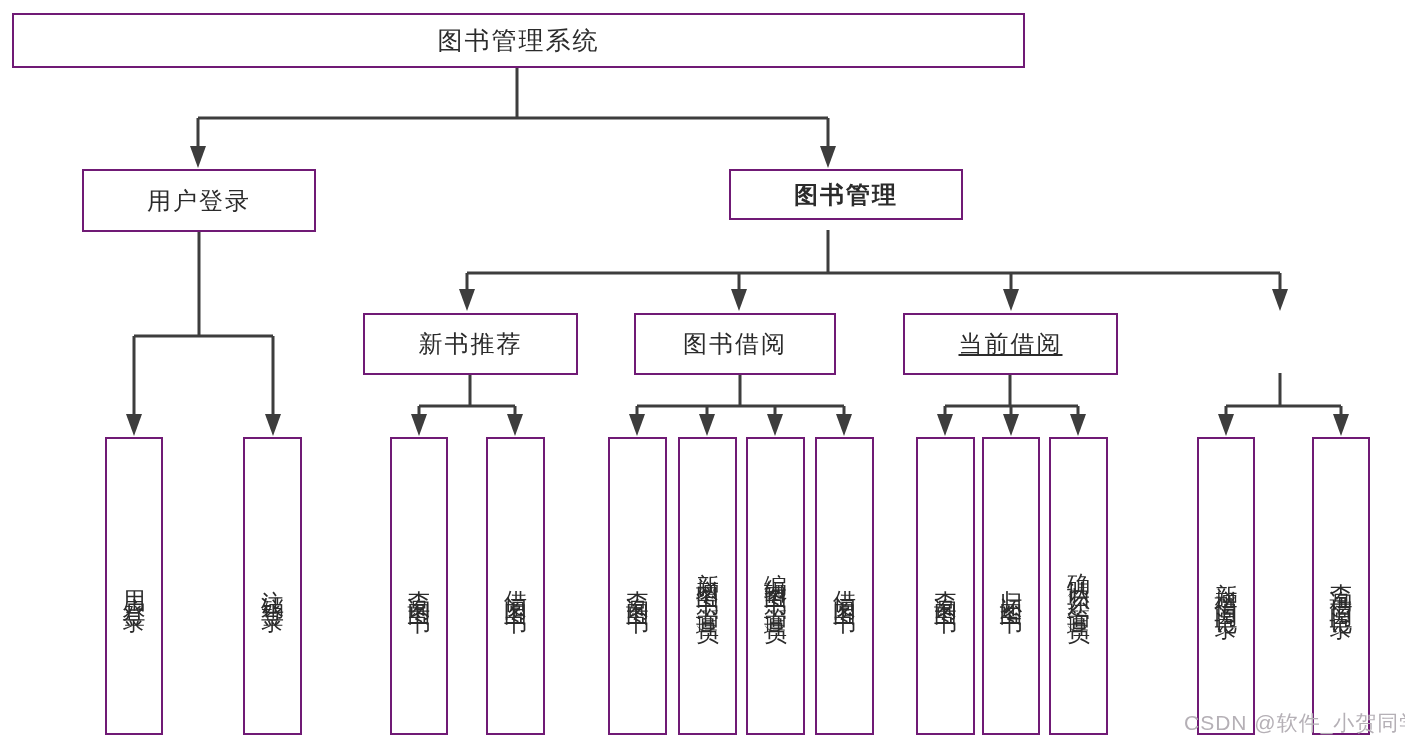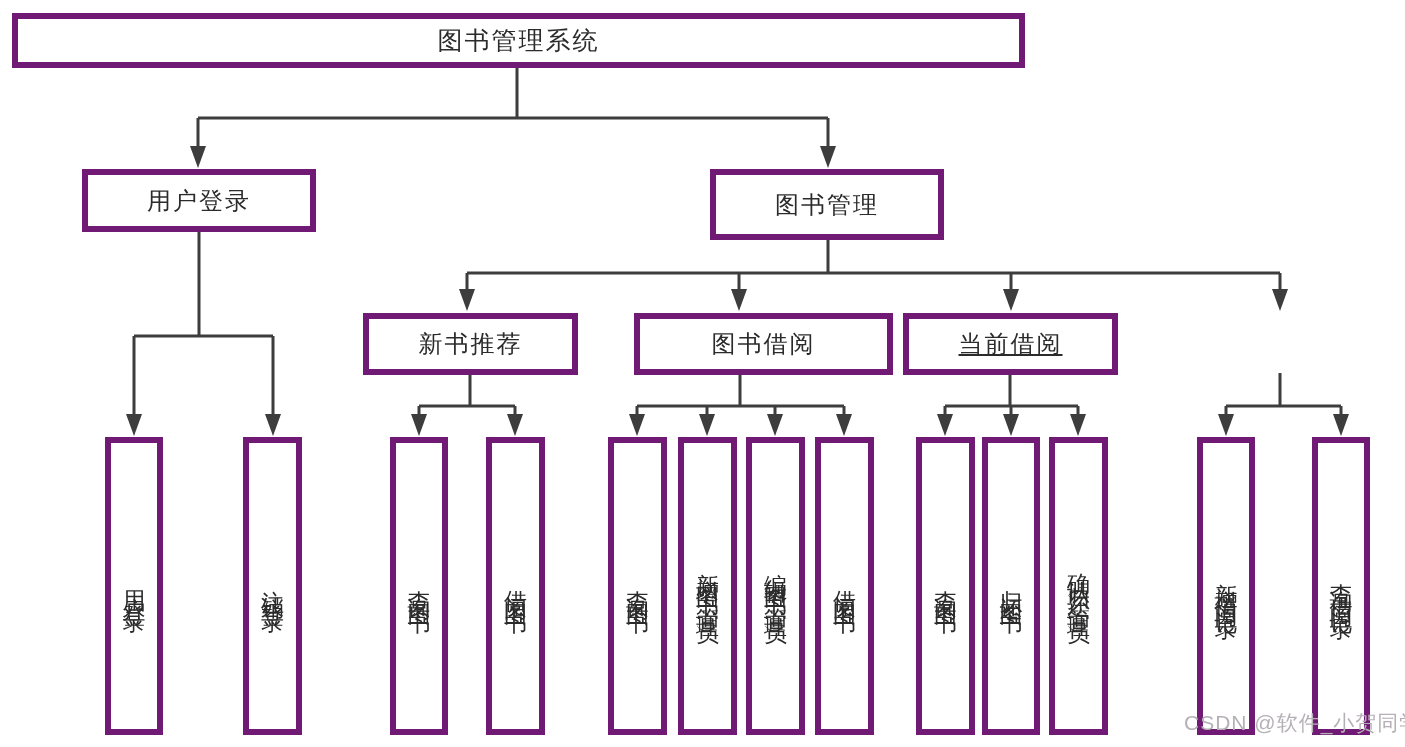--- a/index.html
+++ b/index.html
@@ -2,21 +2,21 @@
 <html><head>
 <meta charset="utf-8">
 <style>
   html,body{margin:0;padding:0;background:#ffffff;}
   .stage{
     position:relative;width:1405px;height:747px;background:#ffffff;
     font-family:"Liberation Sans",sans-serif;overflow:hidden;
   }
   .connector-layer{position:absolute;left:0;top:0;width:1405px;height:747px;}
   .box{
-    position:absolute;background:#ffffff;border:6px solid #701a75;
+    position:absolute;background:#ffffff;border:2px solid #701a75;
     box-sizing:border-box;display:flex;align-items:center;justify-content:center;
     color:#2b2b2b;
   }
   .hbox{font-size:24px;letter-spacing:2px;white-space:nowrap;}
   .root-box{font-size:25px;}
   .vbox .vtext{
     writing-mode:vertical-rl;text-orientation:mixed;
     font-size:23px;letter-spacing:7px;line-height:1;white-space:nowrap;
   }
   .watermark{
@@ -61,28 +61,28 @@
     </g>
   </svg>
 
   <div class="box hbox root-box" style="left:12px;top:13px;width:1013px;height:55px;">
     <span>图书管理系统</span>
   </div>
 
   <div class="box hbox" style="left:82px;top:169px;width:234px;height:63px;">
     <span>用户登录</span>
   </div>
-  <div class="box hbox" style="left:710px;top:169px;width:234px;height:71px;">
+  <div class="box hbox" style="left:729px;top:169px;width:234px;height:51px;font-weight:bold;">
     <span>图书管理</span>
   </div>
 
   <div class="box hbox" style="left:363px;top:313px;width:215px;height:62px;">
     <span>新书推荐</span>
   </div>
-  <div class="box hbox" style="left:634px;top:313px;width:259px;height:62px;">
+  <div class="box hbox" style="left:634px;top:313px;width:202px;height:62px;">
     <span>图书借阅</span>
   </div>
   <div class="box hbox" style="left:903px;top:313px;width:215px;height:62px;text-decoration:underline;">
     <span>当前借阅</span>
   </div>
 
   <div class="box vbox" style="left:105px;top:437px;width:58px;height:298px;">
     <span class="vtext">用户登录</span>
   </div>
   <div class="box vbox" style="left:243px;top:437px;width:59px;height:298px;">

